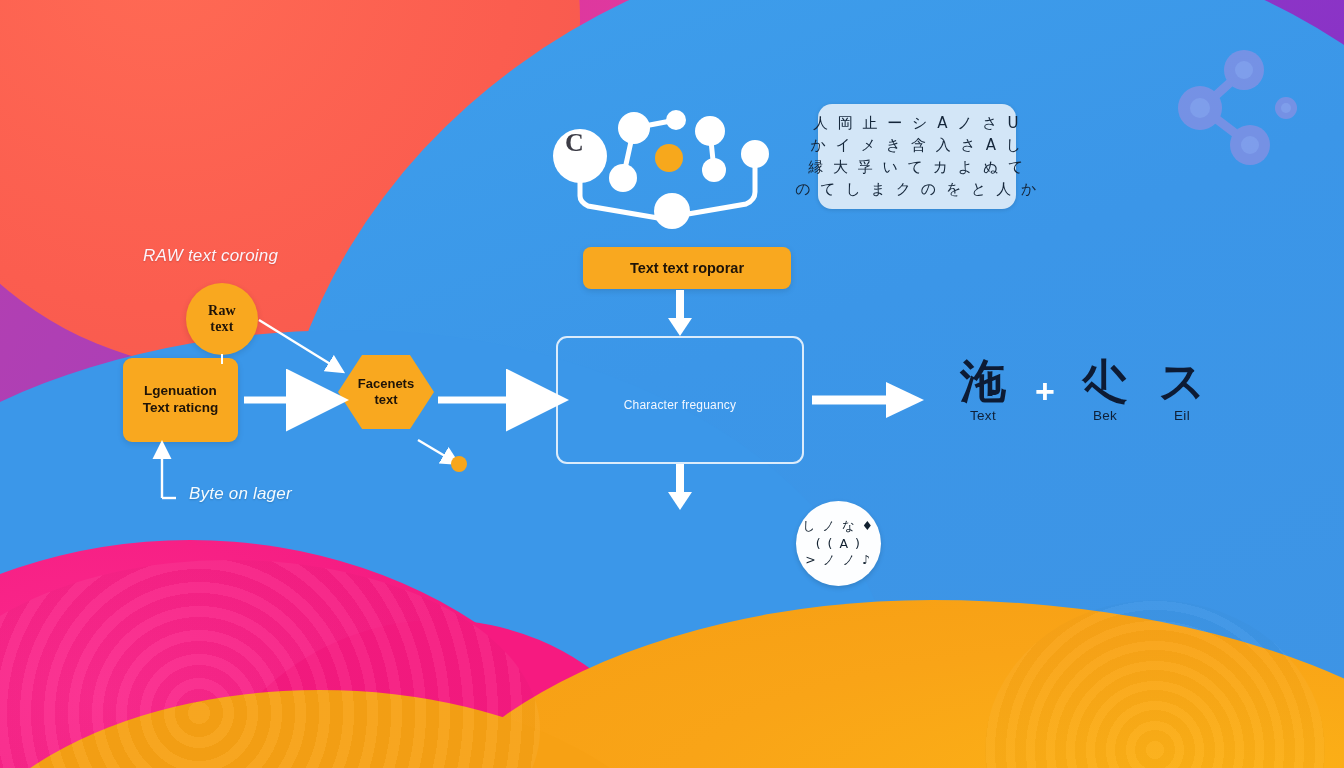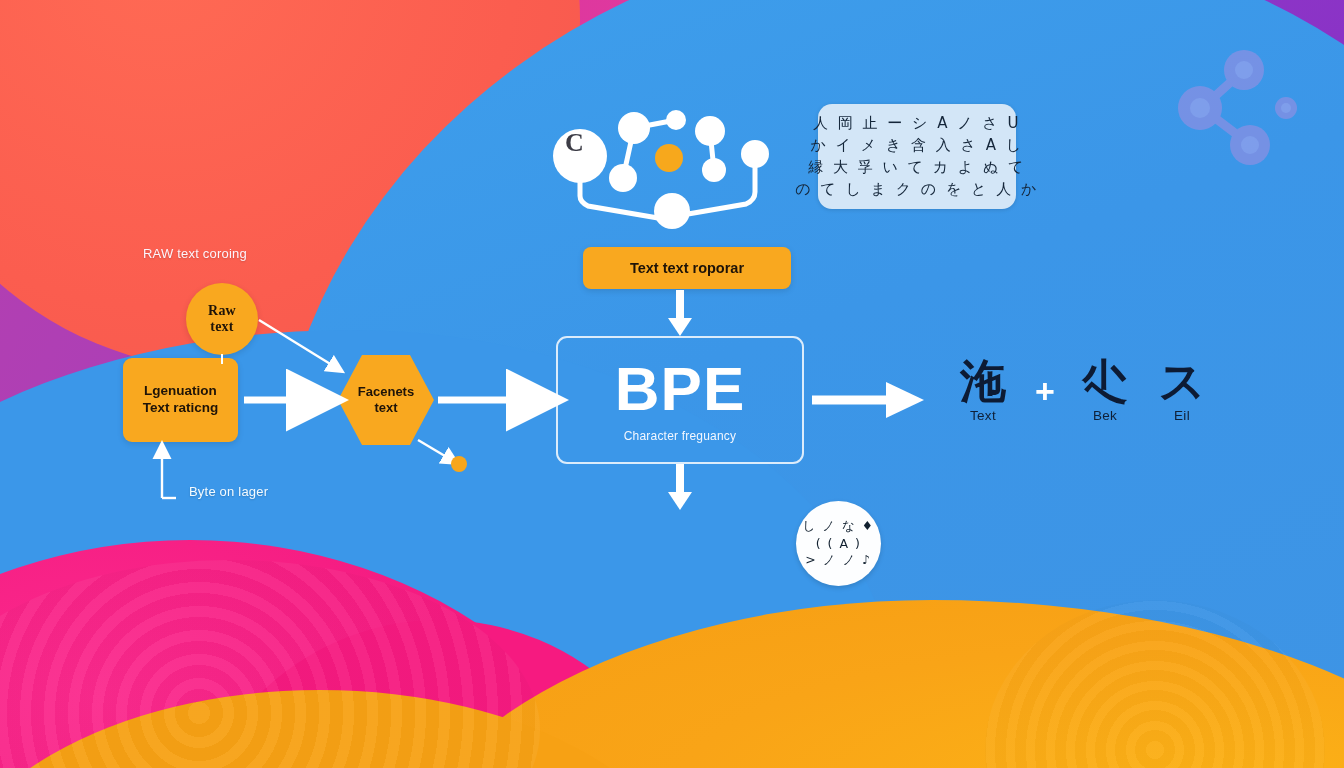--- a/index.html
+++ b/index.html
@@ -81,21 +81,21 @@
 
   #node-raw-text{
     left:186px;top:283px;width:72px;height:72px;border-radius:50%;
     font-size:14px;line-height:1.12;font-weight:600;letter-spacing:.2px;font-family:Liberation Serif, serif;
   }
   #node-legend-box{
     left:123px;top:358px;width:115px;height:84px;border-radius:9px;
     font-size:13.5px;line-height:1.25;font-weight:600;padding:8px 6px;box-sizing:border-box;text-align:center;
   }
   #node-hexagon{
-    left:338px;top:355px;width:96px;height:90px;
+    left:338px;top:355px;width:96px;height:74px;
     clip-path:polygon(25% 0%,75% 0%,100% 50%,75% 100%,25% 100%,0% 50%);
     font-size:13px;line-height:1.2;font-weight:600;
   }
   #node-corpus-pill{
     left:575px;top:247px;width:208px;height:42px;border-radius:8px;
     font-size:14.5px;font-weight:600;margin-left:8px;
   }
 
   .bpe-card{
     position:absolute;left:556px;top:336px;width:248px;height:128px;
@@ -105,22 +105,22 @@
   }
   .bpe-title{font-size:62px;font-weight:700;color:#ffffff;line-height:1;letter-spacing:1px;}
   .bpe-sub{font-size:12px;color:#f2f7ff;margin-top:9px;letter-spacing:.2px;}
 
   
   .dot-orange{position:absolute;border-radius:50%;background:#f7a61c;}
   #dot-mid{left:451px;top:456px;width:16px;height:16px;}
   #dot-graph-center{left:655px;top:144px;width:28px;height:28px;background:#f7a81c;}
 
   
-  .label{position:absolute;color:#fdf4fb;font-size:13px;letter-spacing:.2px;
-         text-shadow:0 1px 2px rgba(0,0,0,.18);white-space:nowrap;}
+  .label{position:absolute;color:#fdf4fb;font-size:17px;letter-spacing:.2px;
+         text-shadow:0 1px 2px rgba(0,0,0,.18);white-space:nowrap;font-style:italic;}
   #label-raw-corpus{left:143px;top:246px;}
   #label-byte-layer{left:182px;top:484px;color:#f4fbff;margin-left:7px;}
 
   
   .arrow{position:absolute;}
 
   
   .jp-panel{
     position:absolute;left:818px;top:104px;width:198px;height:105px;
     background:#d3e6f7;border-radius:14px;padding:7px 10px;box-sizing:border-box;
@@ -272,21 +272,20 @@
   <div class="node" id="node-corpus-pill">
     <span>Text text roporar</span>
   </div>
 
   <svg class="arrow" style="left:655px;top:290px;width:50px;height:48px;">
     <line x1="25" y1="0" x2="25" y2="30" stroke="#FFFFFF" stroke-width="8"></line>
     <path d="M13,28 L37,28 L25,46 z" fill="#FFFFFF"></path>
   </svg>
 
   <div class="bpe-card">
-    <div class="bpe-title">BPE</div>
     <div class="bpe-sub">Character freguancy</div>
   </div>
 
   <svg class="arrow" style="left:812px;top:378px;width:115px;height:44px;">
     <line x1="0" y1="22" x2="78" y2="22" stroke="#FFFFFF" stroke-width="9"></line>
     <path d="M74,4 L112,22 L74,40 z" fill="#FFFFFF"></path>
   </svg>
 
   <svg class="arrow" style="left:655px;top:464px;width:50px;height:48px;">
     <line x1="25" y1="0" x2="25" y2="30" stroke="#FFFFFF" stroke-width="8"></line>

